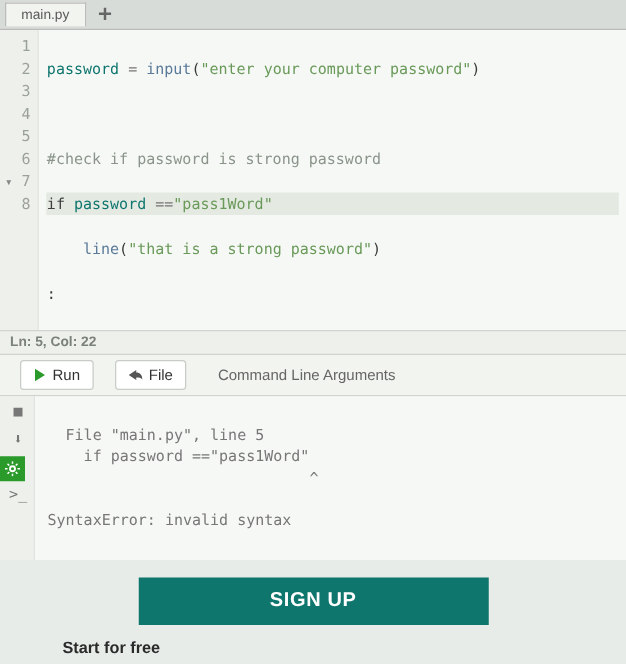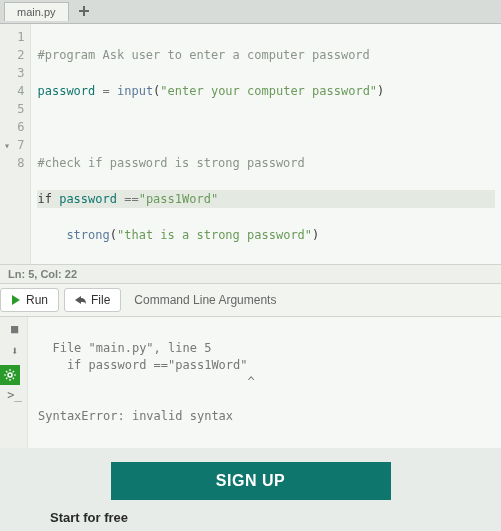--- a/index.html
+++ b/index.html
@@ -15,21 +15,21 @@
   .code { padding: 4px 6px; white-space: pre; color: #3a3a3a; flex: 1; }
   .code .row { height: 18px; display: block; }
   .code .row.active { background: #e4e9e2; }
   .c-comment { color: #8a948a; }
   .c-kw { color: #404040; font-weight: 500; }
   .c-fn { color: #5a7a9a; }
   .c-str { color: #6a9a5a; }
   .c-op { color: #777; }
   .c-id { color: #0f766e; }
   .status { background: #eef0ec; border-top: 1px solid #d0d4ce; font-size: 11px; color: #7a827a; padding: 3px 8px; font-weight: bold; }
-  .toolbar { display: flex; align-items: center; background: #f2f4f0; border-top: 1px solid #d0d4ce; border-bottom: 1px solid #d0d4ce; padding: 4px 0; gap: 5px; }
+  .toolbar { display: flex; align-items: center; background: #f2f4f0; border-top: 1px solid #d0d4ce; border-bottom: 1px solid #d0d4ce; padding: 4px 16px; gap: 17px; }
   .btn { display: inline-flex; align-items: center; gap: 5px; background: #fff; border: 1px solid #c8ccc6; border-radius: 3px; padding: 4px 10px; font-size: 12px; color: #333; cursor: pointer; }
   .btn svg { display: block; }
   .cmdargs { font-size: 12px; color: #666; padding: 4px 8px; }
   .console { display: flex; background: #f6f8f5; font-family: "Menlo","Consolas",monospace; font-size: 12px; line-height: 17px; color: #555; min-height: 90px; }
   .console-icons { display: flex; flex-direction: column; align-items: center; gap: 10px; padding: 6px 6px 6px 8px; border-right: 1px solid #e0e4de; background: #eef0ec; color: #777; width: 28px; }
   .console-icons .ic { cursor: pointer; font-size: 12px; line-height: 1; }
   .gearbox { position: absolute; left: 0; background: #2a9a2a; color: #fff; width: 20px; height: 20px; display: flex; align-items: center; justify-content: center; font-size: 12px; }
   .console-body { padding: 6px 10px; white-space: pre; flex: 1; }
   .console-body .err { color: #777; }
   .signup-wrap { padding: 8px 0 0 0; }
@@ -56,26 +56,25 @@
       <div class="ln">1</div>
       <div class="ln">2</div>
       <div class="ln">3</div>
       <div class="ln">4</div>
       <div class="ln">5</div>
       <div class="ln">6</div>
       <div class="ln"><span class="fold">▾</span> 7</div>
       <div class="ln">8</div>
     </div>
     <div class="code">
-<span class="row"><span class="c-comment">#program Ask user to enter a computer password</span></span>
 <span class="row"><span class="c-id">password</span> <span class="c-op">=</span> <span class="c-fn">input</span>(<span class="c-str">"enter your computer password"</span>)</span>
 <span class="row"> </span>
 <span class="row"><span class="c-comment">#check if password is strong password</span></span>
 <span class="row active"><span class="c-kw">if</span> <span class="c-id">password</span> <span class="c-op">==</span><span class="c-str">"pass1Word"</span></span>
-<span class="row">    <span class="c-fn">strong</span>(<span class="c-str">"that is a strong password"</span>)</span>
+<span class="row">    <span class="c-fn">line</span>(<span class="c-str">"that is a strong password"</span>)</span>
 <span class="row">:</span>
 
     </div>
   </div>
 
   <div class="status">Ln: 5, Col: 22</div>
 
   <div class="toolbar">
     <button class="btn">
       <svg width="10" height="10" viewBox="0 0 10 10">

